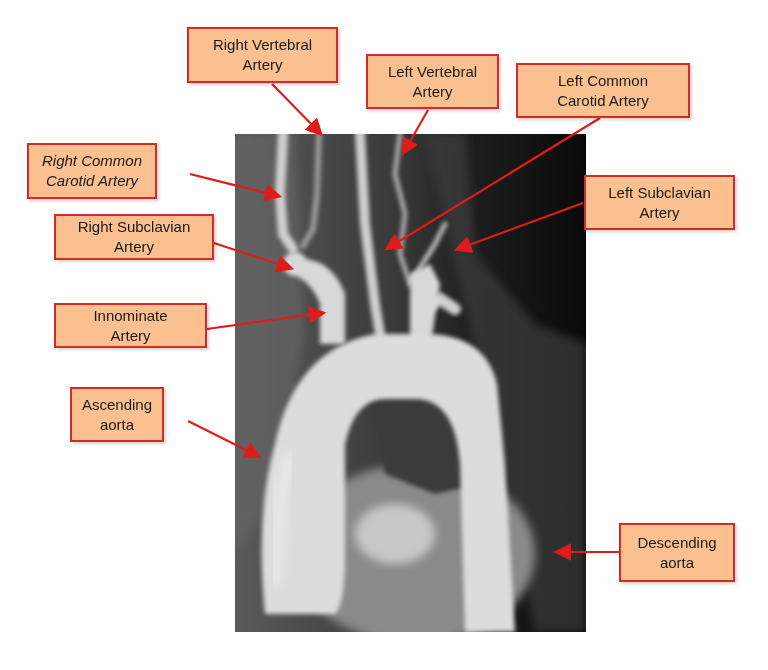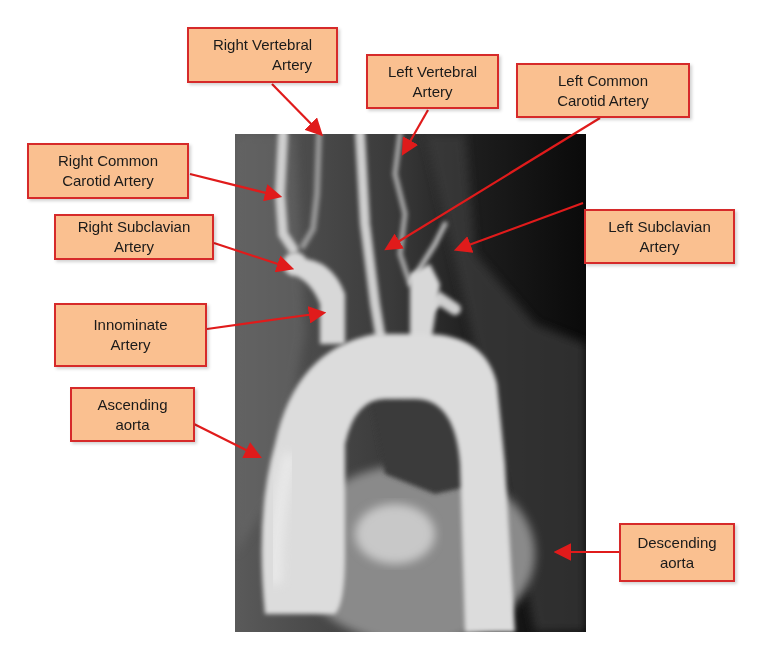--- a/index.html
+++ b/index.html
@@ -76,48 +76,48 @@
     <line x1="600" y1="118" x2="388" y2="248"></line>
     <line x1="190" y1="174" x2="278" y2="196"></line>
     <line x1="583" y1="203" x2="458" y2="249"></line>
     <line x1="214" y1="243" x2="290" y2="268"></line>
     <line x1="207" y1="329" x2="322" y2="313"></line>
     <line x1="188" y1="421" x2="258" y2="456"></line>
     <line x1="619" y1="552" x2="558" y2="552"></line>
   </g>
 </svg>
 
-<div class="label" style="left:187px;top:27px;width:151px;height:56px;text-align:right;">
+<div class="label" style="left:187px;top:27px;width:151px;height:56px;">
     <span>Right Vertebral
 Artery</span>
   </div>
 <div class="label" style="left:366px;top:54px;width:133px;height:55px;">
     <span>Left Vertebral
 Artery</span>
   </div>
 <div class="label" style="left:516px;top:63px;width:174px;height:55px;">
     <span>Left Common
 Carotid Artery</span>
   </div>
-<div class="label" style="left:27px;top:143px;width:162px;height:56px;">
+<div class="label" style="left:27px;top:143px;width:130px;height:56px;font-style:italic;">
     <span>Right Common
 Carotid Artery</span>
   </div>
-<div class="label" style="left:584px;top:175px;width:151px;height:55px;margin-top:34px;">
+<div class="label" style="left:584px;top:175px;width:151px;height:55px;">
     <span>Left Subclavian
 Artery</span>
   </div>
 <div class="label" style="left:54px;top:214px;width:160px;height:46px;">
     <span>Right Subclavian
 Artery</span>
   </div>
-<div class="label" style="left:54px;top:303px;width:153px;height:64px;">
+<div class="label" style="left:54px;top:303px;width:153px;height:45px;">
     <span>Innominate
 Artery</span>
   </div>
-<div class="label" style="left:70px;top:387px;width:125px;height:55px;">
+<div class="label" style="left:70px;top:387px;width:94px;height:55px;">
     <span>Ascending
 aorta</span>
   </div>
 <div class="label" style="left:619px;top:523px;width:116px;height:59px;">
     <span>Descending
 aorta</span>
   </div>
 
 </body></html>

